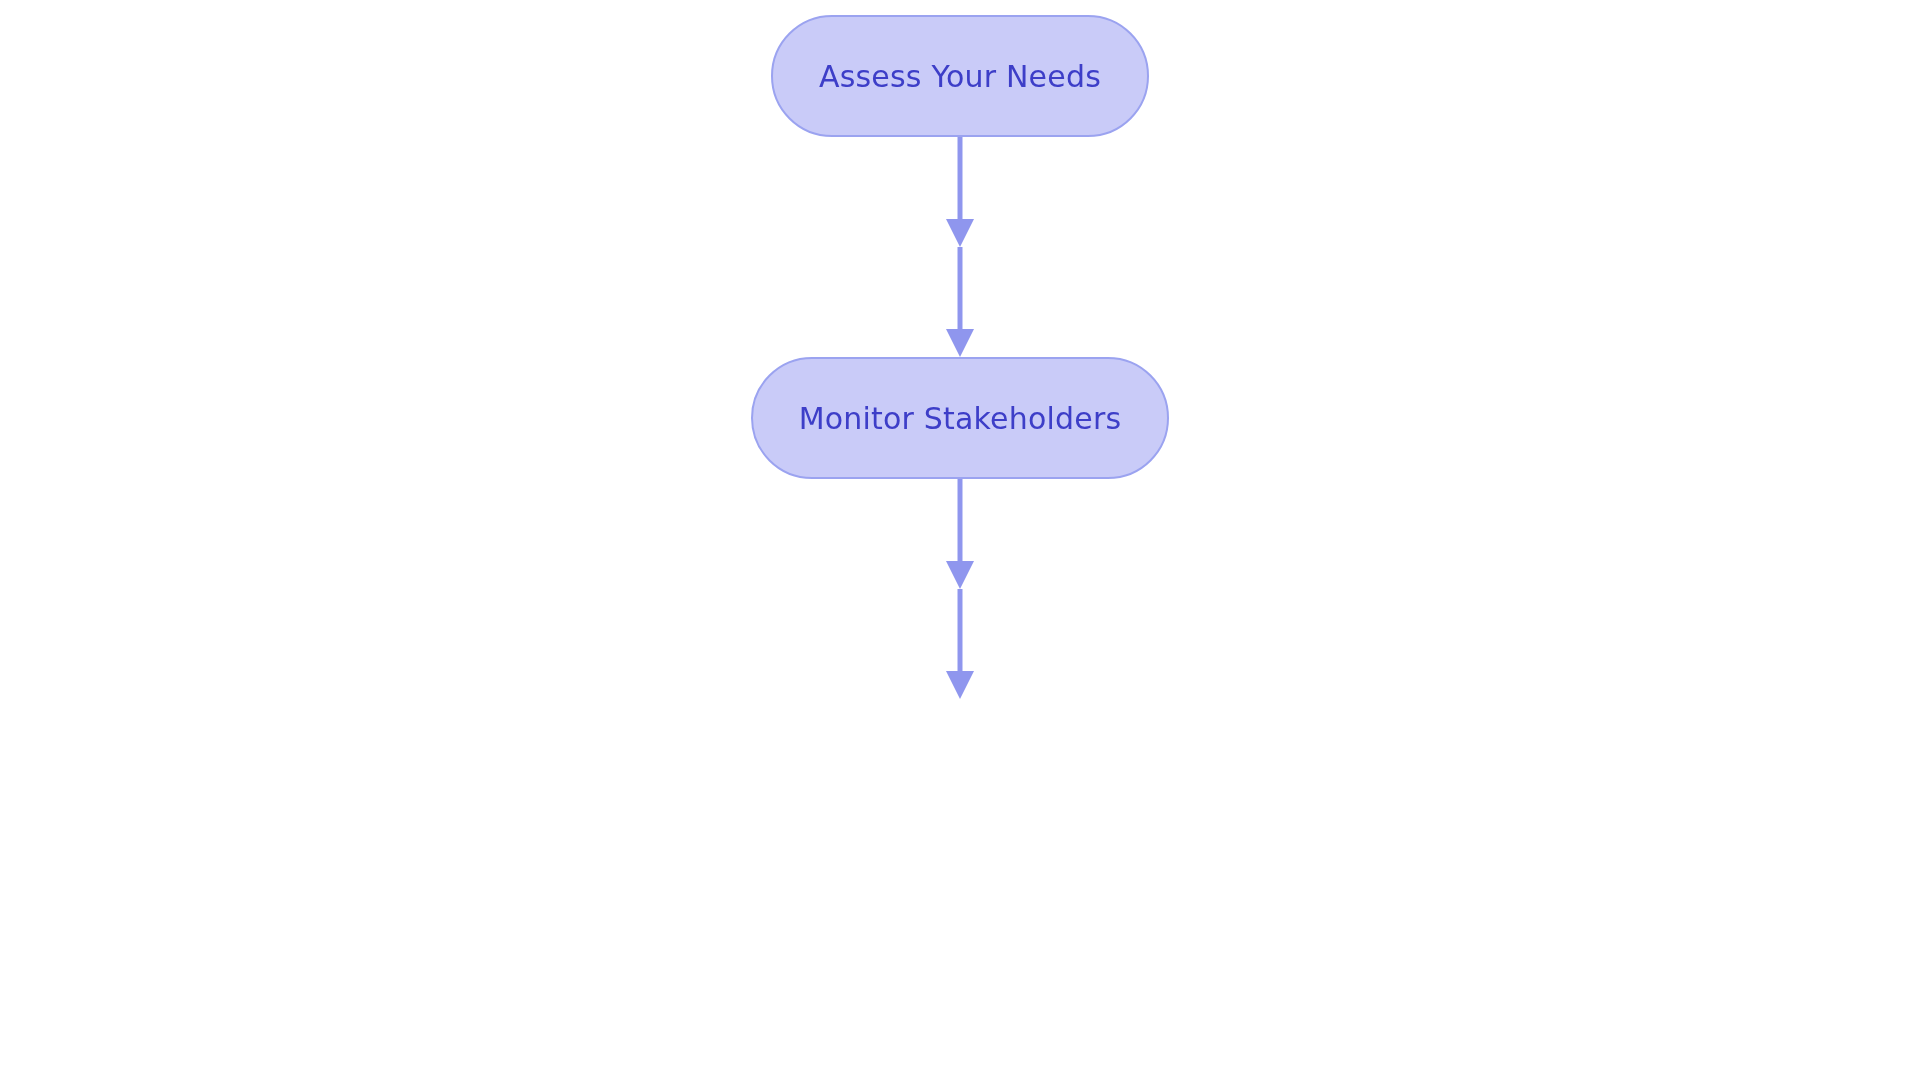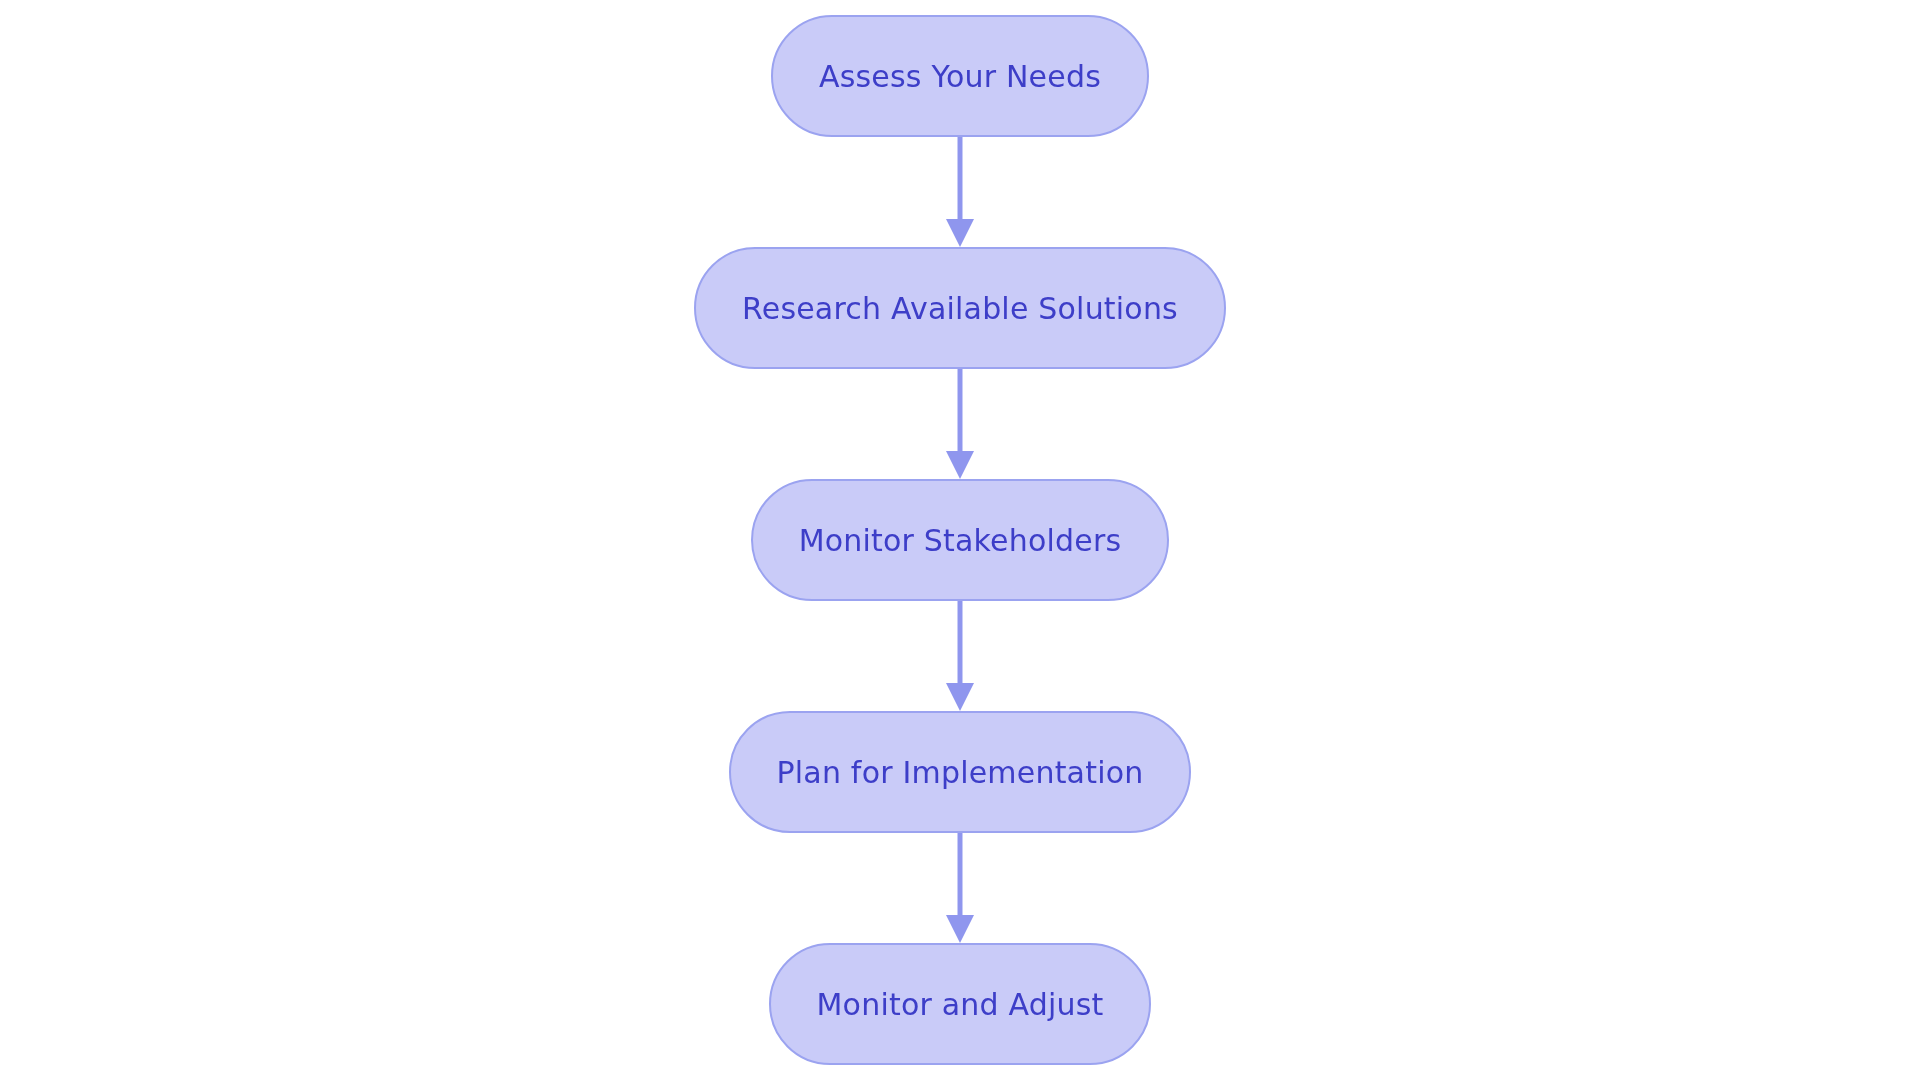--- a/index.html
+++ b/index.html
@@ -64,44 +64,35 @@
 
   <div class="node">
     <span class="node-label">Assess Your Needs</span>
   </div>
 
   <svg class="arrow" width="36" height="110" viewBox="0 0 36 110" aria-hidden="true">
     <line x1="18" y1="0" x2="18" y2="84"></line>
     <polygon points="4,82 32,82 18,110"></polygon>
   </svg>
 
-  <div class="node">
-    <span class="node-label">Research Available Solutions</span>
-  </div>
 
   <svg class="arrow" width="36" height="110" viewBox="0 0 36 110" aria-hidden="true">
     <line x1="18" y1="0" x2="18" y2="84"></line>
     <polygon points="4,82 32,82 18,110"></polygon>
   </svg>
 
   <div class="node">
     <span class="node-label">Monitor Stakeholders</span>
   </div>
 
   <svg class="arrow" width="36" height="110" viewBox="0 0 36 110" aria-hidden="true">
     <line x1="18" y1="0" x2="18" y2="84"></line>
     <polygon points="4,82 32,82 18,110"></polygon>
   </svg>
 
-  <div class="node">
-    <span class="node-label">Plan for Implementation</span>
-  </div>
 
   <svg class="arrow" width="36" height="110" viewBox="0 0 36 110" aria-hidden="true">
     <line x1="18" y1="0" x2="18" y2="84"></line>
     <polygon points="4,82 32,82 18,110"></polygon>
   </svg>
 
-  <div class="node">
-    <span class="node-label">Monitor and Adjust</span>
-  </div>
 
 </div>
 
 </body></html>

